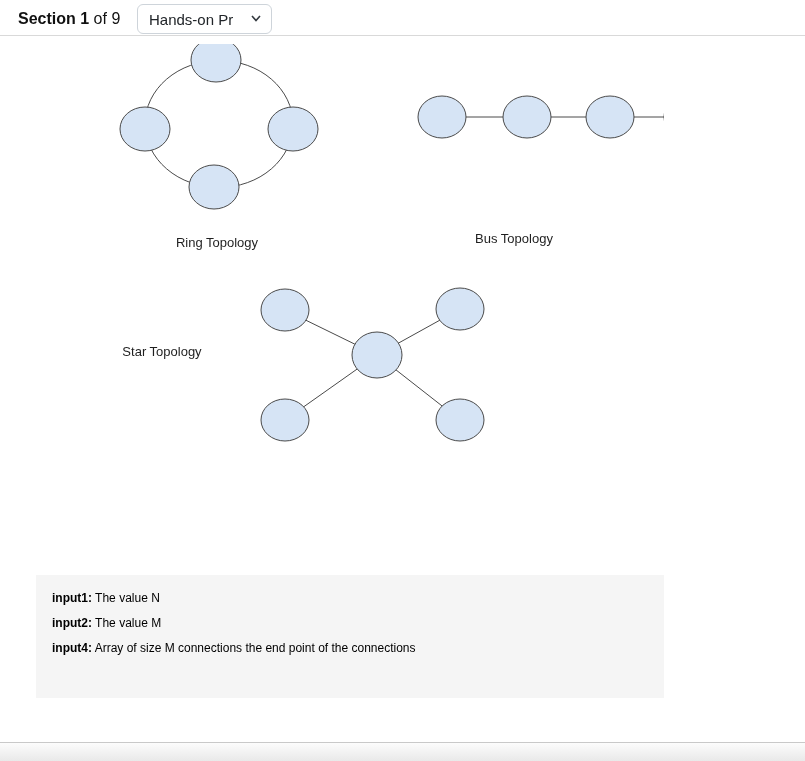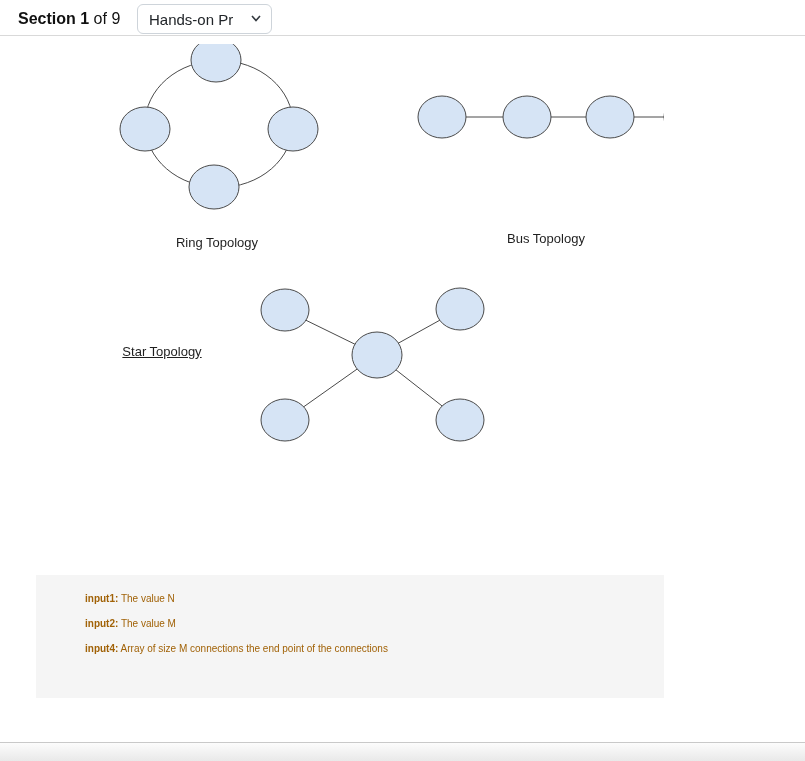--- a/index.html
+++ b/index.html
@@ -25,21 +25,21 @@
   .diagram-svg { position:absolute; left:0; top:0; }
   .node  { stroke:#4a4a4a; stroke-width:1; }
   .wire  { stroke:#4a4a4a; stroke-width:1; fill:none; }
   .diagram-label { position:absolute; transform:translateX(-50%); font-size:13px;
                    color:#1f1f1f; white-space:nowrap; }
 
   .spec-heading { position:absolute; left:38px; font-size:16px; font-weight:bold;
                   color:#000; white-space:nowrap; }
   .spec-box { position:absolute; left:36px; top:531px; width:652px; height:123px;
               background:#f5f5f5; padding:11px 16px 0 16px; }
-  .spec-box .row { font-size:10px; line-height:25px; color:#a16207; white-space:nowrap;margin-left:33px; }
+  .spec-box .row { font-size:12px; line-height:25px; color:#000000; white-space:nowrap; }
   .spec-box .row .b { font-weight:bold; }
 
   
   .sb-track { position:absolute; left:780px; top:19px; width:17px; height:678px;
               background:#f1f1f1; }
   .sb-btn { position:absolute; left:0; width:17px; height:17px; display:flex;
             align-items:center; justify-content:center; cursor:pointer; }
   .sb-up { top:2px; } .sb-down { bottom:2px; }
   .tri-up { width:0; height:0; border-left:4px solid transparent;
             border-right:4px solid transparent; border-bottom:5px solid #505050; }
@@ -95,22 +95,22 @@
       <line class="wire" x1="377" y1="311" x2="460" y2="376"></line>
       <ellipse class="node" cx="285" cy="266" rx="24" ry="21" fill="#d6e4f5"></ellipse>
       <ellipse class="node" cx="460" cy="265" rx="24" ry="21" fill="#d6e4f5"></ellipse>
       <ellipse class="node" cx="285" cy="376" rx="24" ry="21" fill="#d6e4f5"></ellipse>
       <ellipse class="node" cx="460" cy="376" rx="24" ry="21" fill="#d6e4f5"></ellipse>
       <ellipse class="node" cx="377" cy="311" rx="25" ry="23" fill="#d6e4f5"></ellipse>
     </g>
   </svg>
 
   <div class="diagram-label" style="left:217px; top:191px;">Ring Topology</div>
-  <div class="diagram-label" style="left:546px; top:187px;">Bus Topology</div>
-  <div class="diagram-label" style="left:162px; top:300px;text-decoration:underline;">Star Topology</div>
+  <div class="diagram-label" style="left:514px; top:187px;">Bus Topology</div>
+  <div class="diagram-label" style="left:162px; top:300px;">Star Topology</div>
 
 
   <div class="spec-box">
     <div class="row"><span class="b">input1:</span><span> The value N</span></div>
     <div class="row"><span class="b">input2:</span><span> The value M</span></div>
     <div class="row"><span class="b">input4:</span><span> Array of size M connections the end point of the connections</span></div>
   </div>
 
 
   <div class="sb-track">

